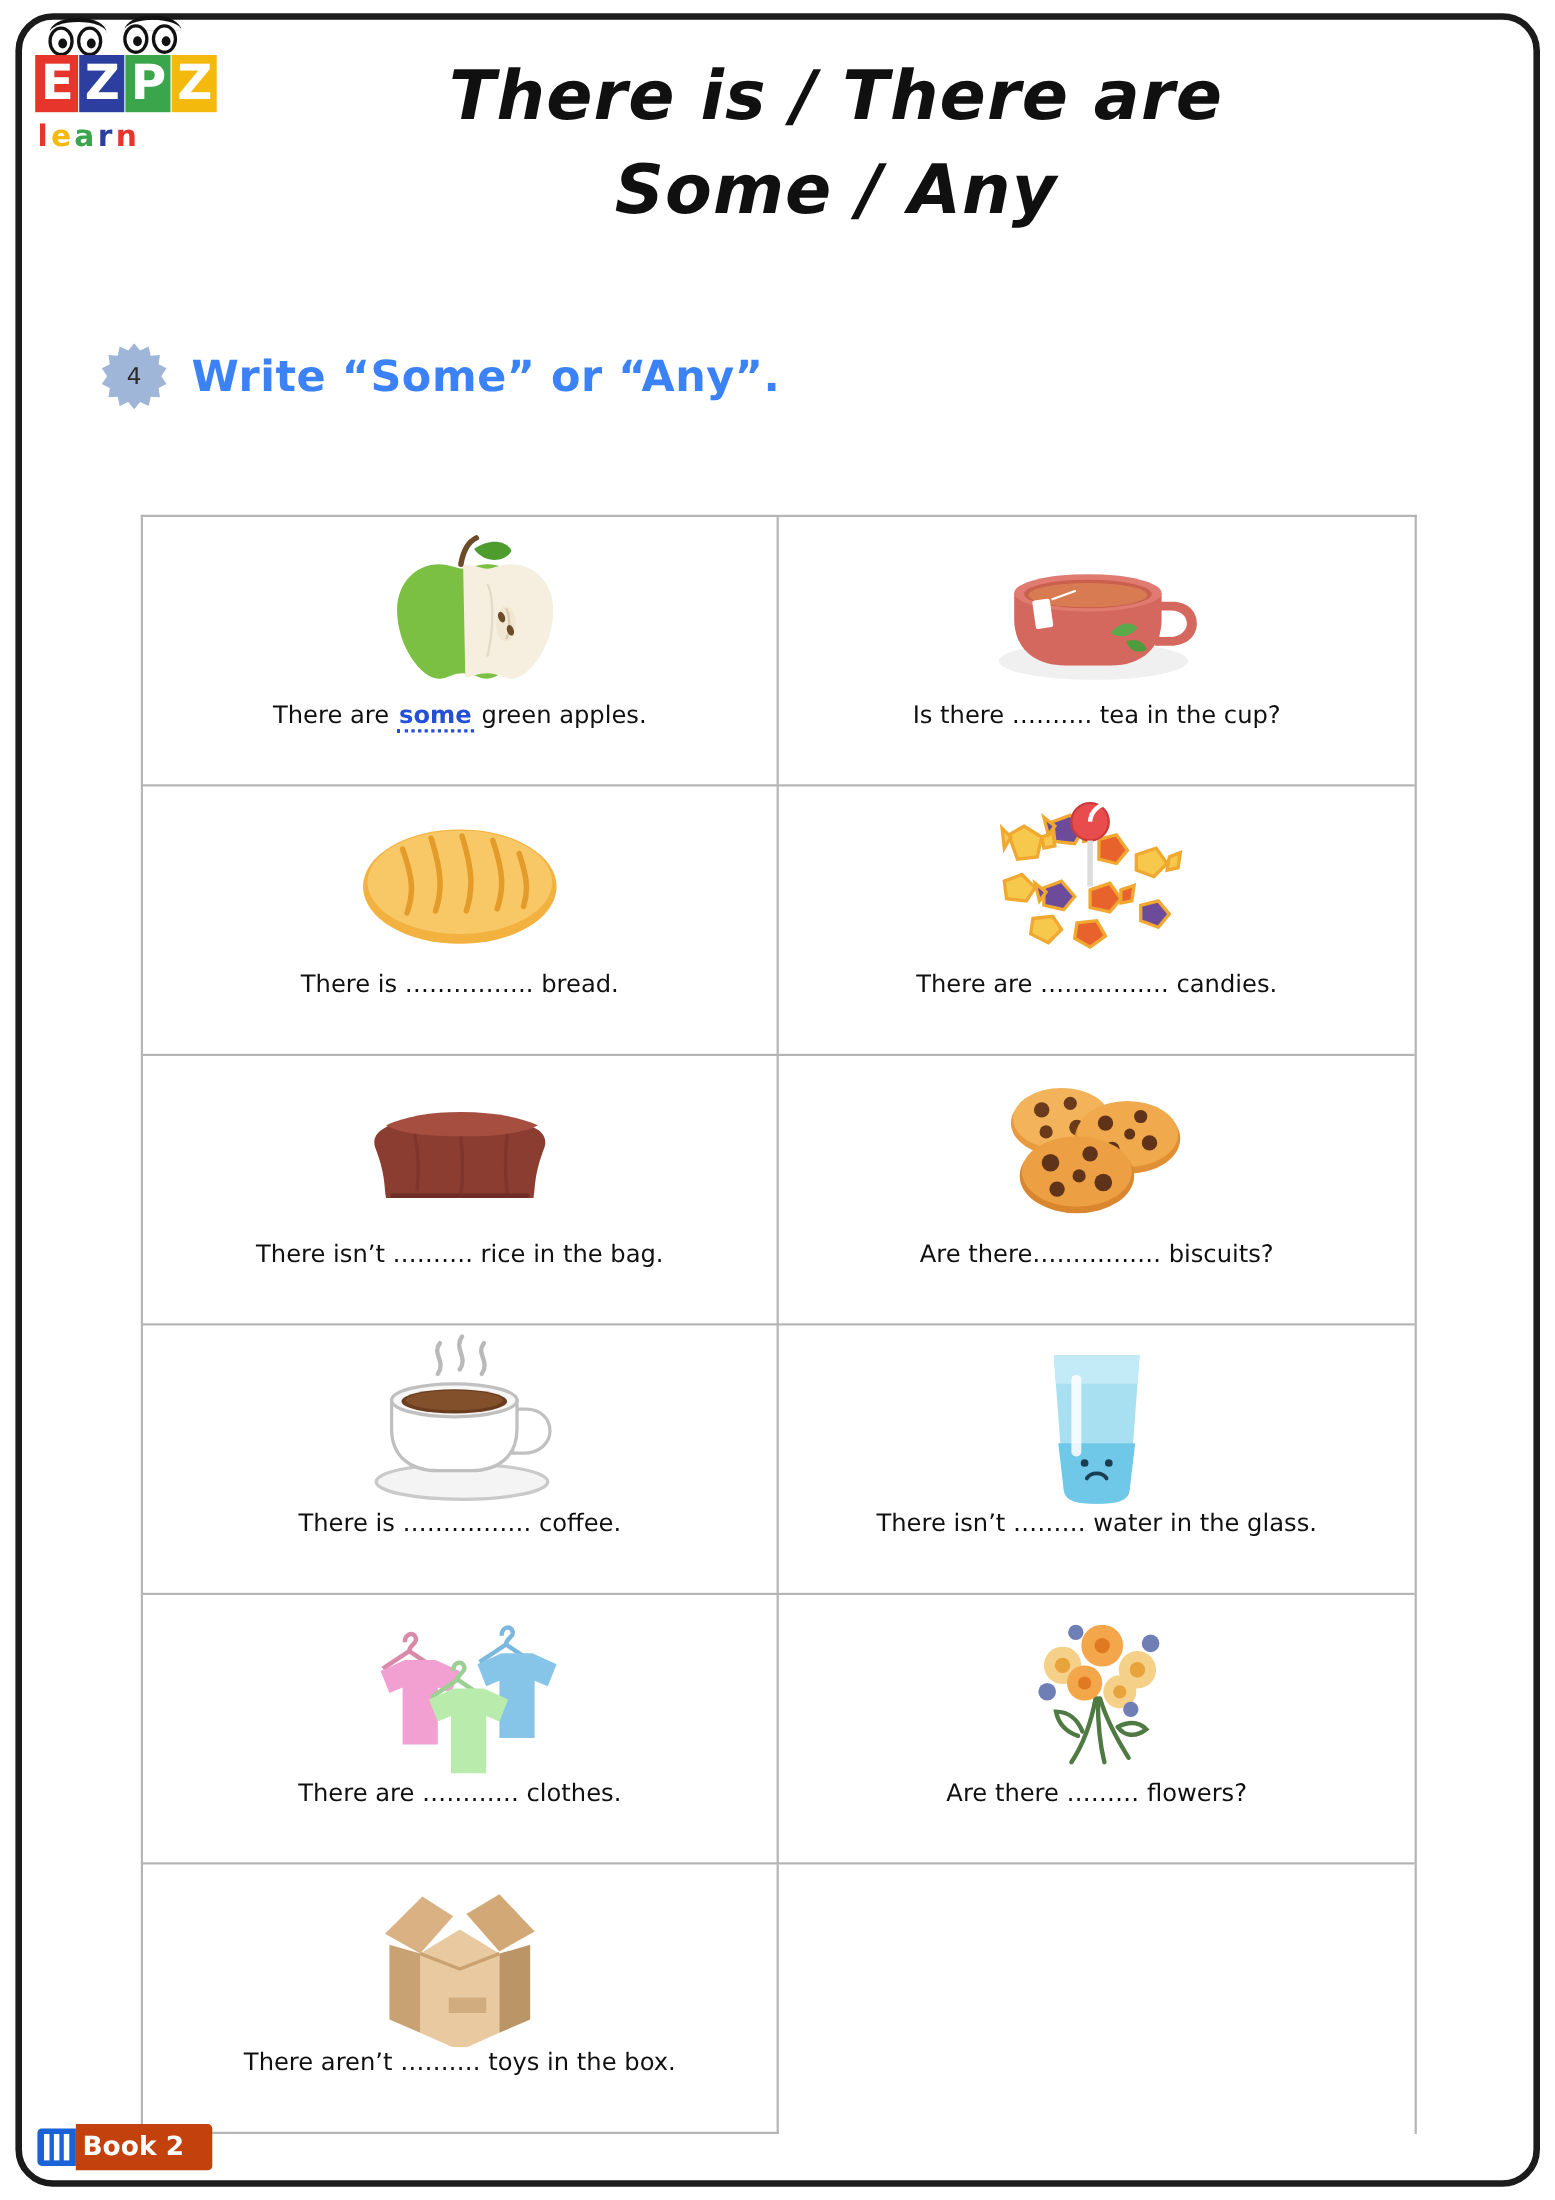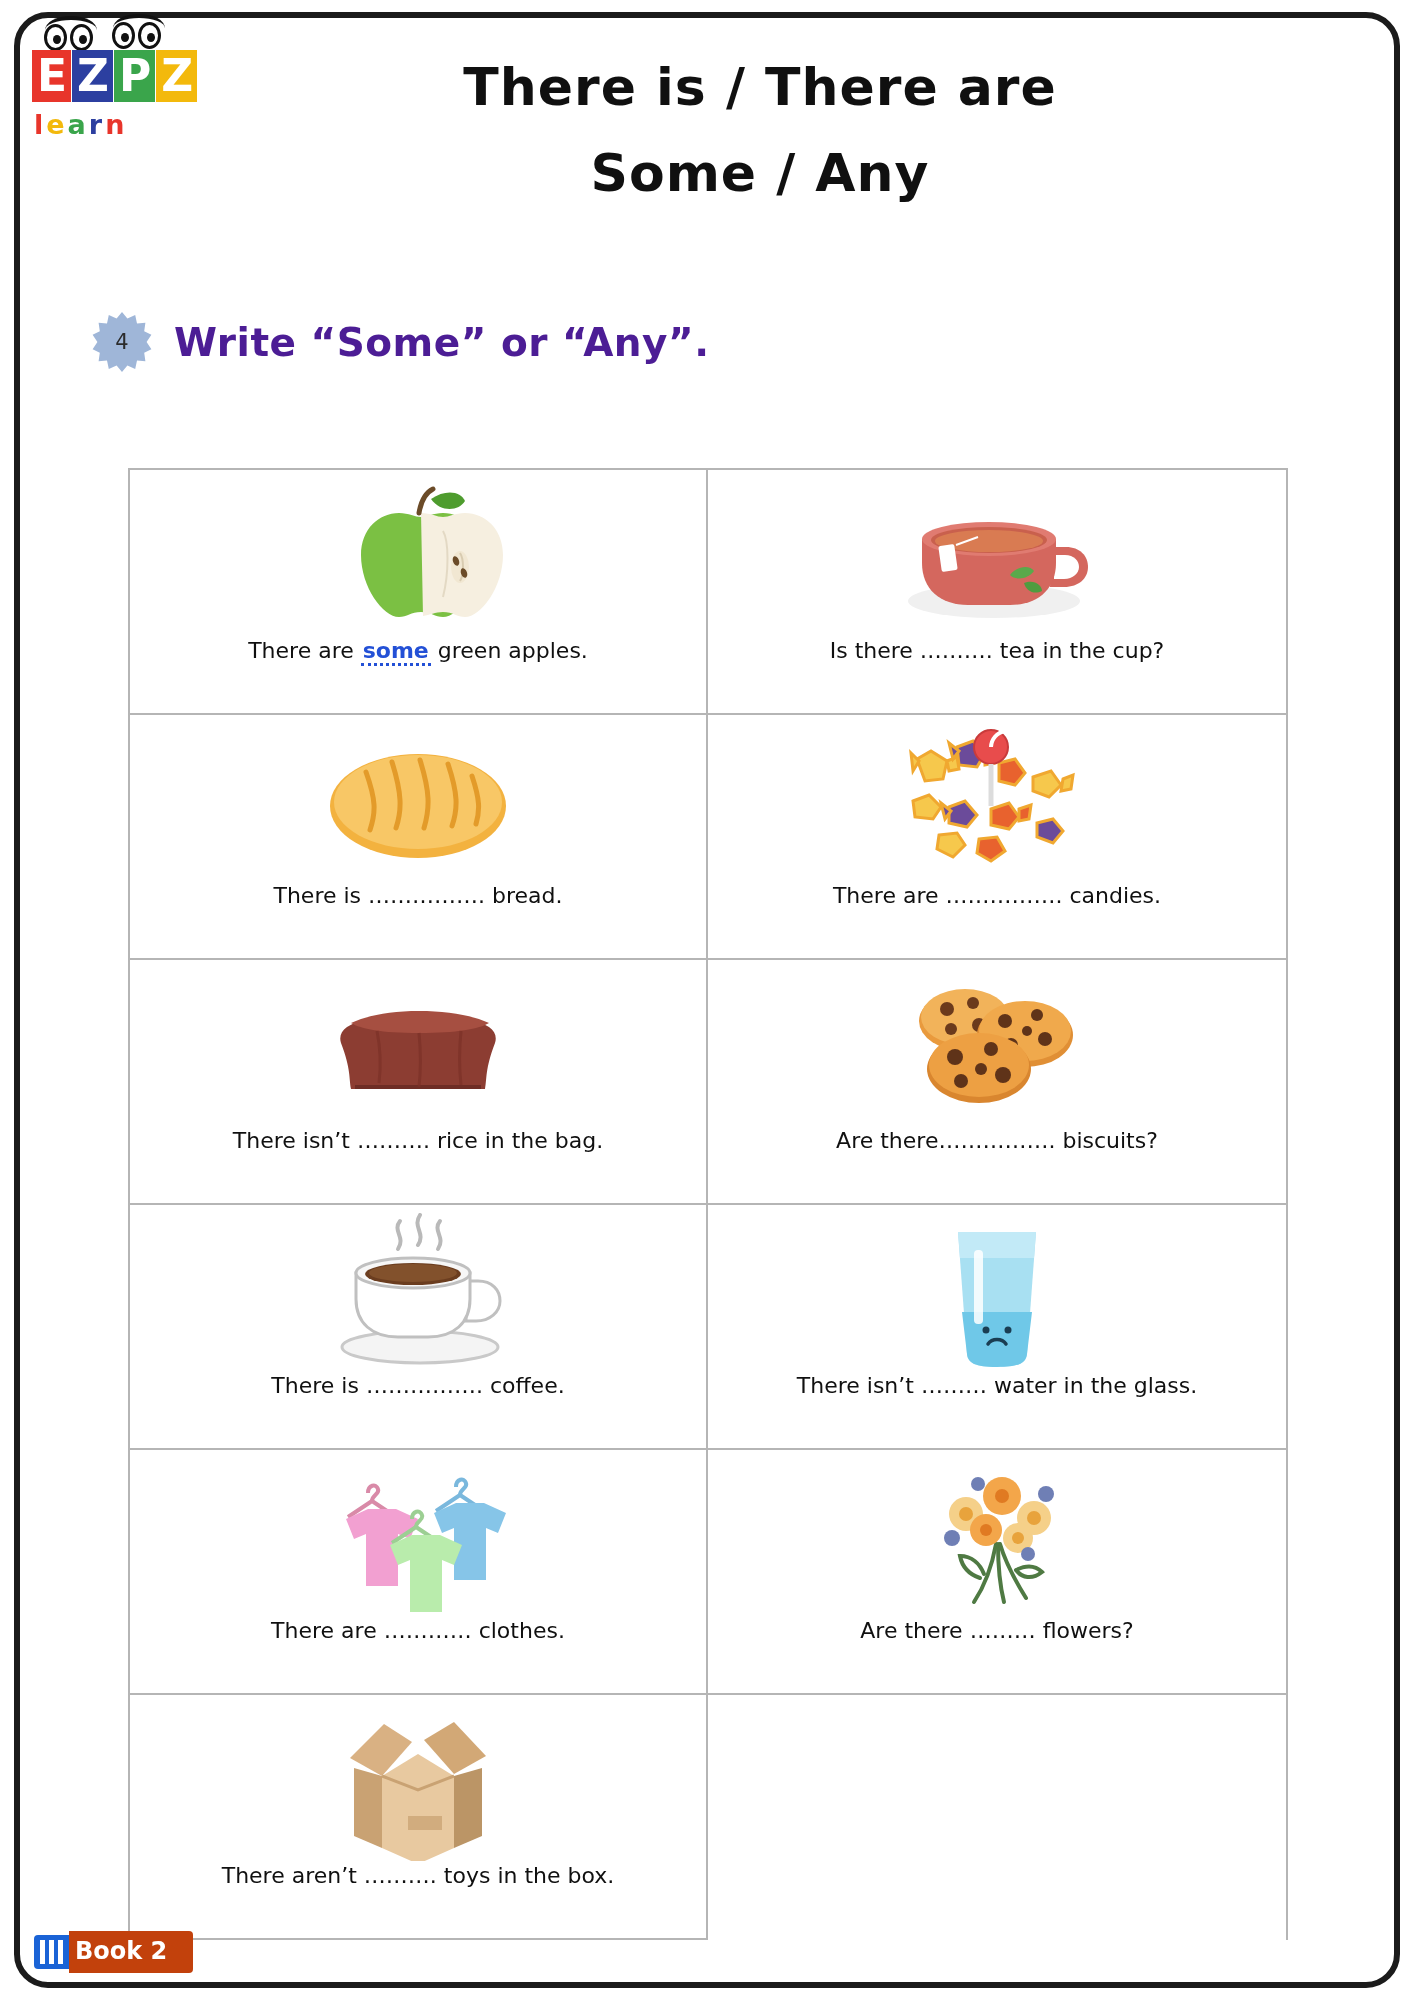--- a/index.html
+++ b/index.html
@@ -101,24 +101,25 @@
   .learn span.l5 { color: #e8352b; }
 
   
   .title {
     position: absolute;
     left: 230px; top: 44px;
     width: 1060px;
     text-align: center;
     font-family: "DejaVu Sans", sans-serif;
     font-weight: bold;
-    font-size: 52px;
+    font-size: 62px;
     line-height: 86px;
     color: #101010;
     letter-spacing: 1px;
+    font-style: italic;
   }
 
   
   .instruction-row {
     position: absolute;
     left: 92px; top: 312px;
     display: flex;
     align-items: center;
     gap: 22px;
   }
@@ -134,21 +135,21 @@
     position: absolute;
     inset: 0;
     background: #9fb6d8;
     clip-path: polygon(50% 0%, 59% 11%, 72% 5%, 75% 19%, 89% 18%, 87% 32%, 99% 38%, 91% 50%, 99% 62%, 87% 68%, 89% 82%, 75% 81%, 72% 95%, 59% 89%, 50% 100%, 41% 89%, 28% 95%, 25% 81%, 11% 82%, 13% 68%, 1% 62%, 9% 50%, 1% 38%, 13% 32%, 11% 18%, 25% 19%, 28% 5%, 41% 11%);
   }
   .badge span.num { position: relative; z-index: 2; }
   .instruction-text {
     font-family: "DejaVu Sans", sans-serif;
     font-weight: bold;
     font-size: 39px;
-    color: #4c1d95;
+    color: #3b82f6;
     letter-spacing: 0.5px;
   }
 
   
   .grid {
     position: absolute;
     left: 128px; top: 468px;
     width: 1160px;
     border: 2px solid #b5b5b5;
     border-bottom: none;

